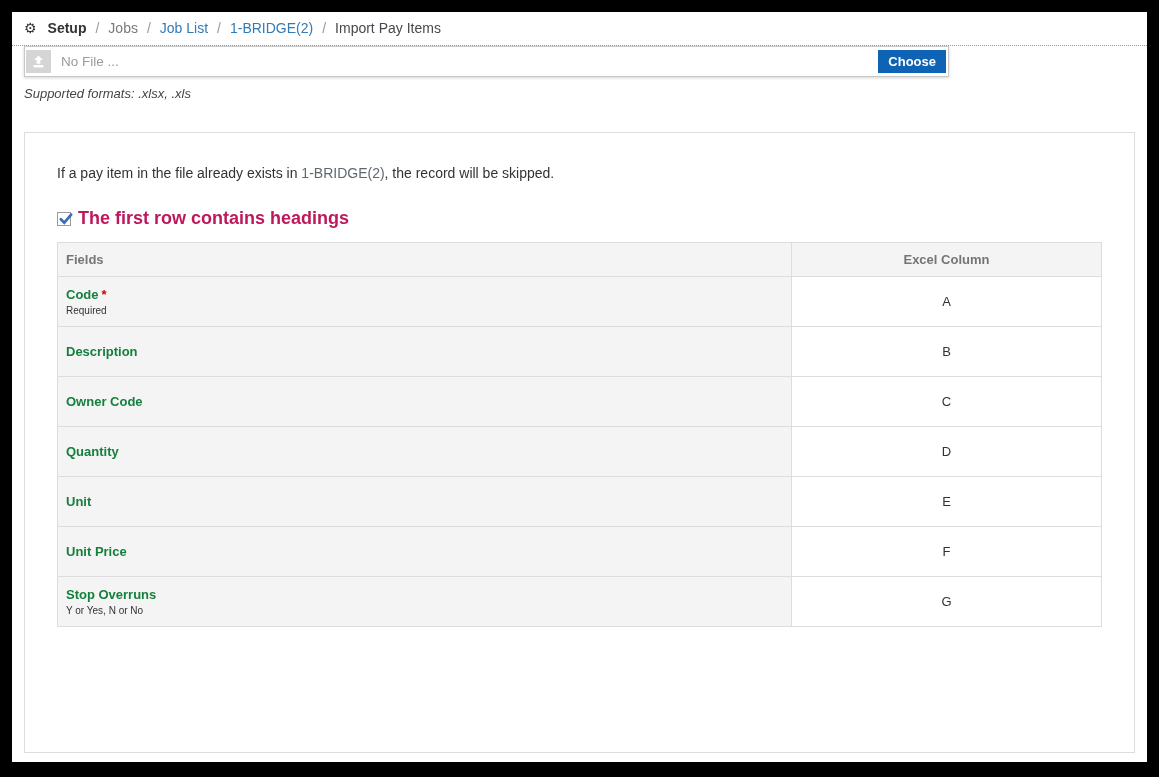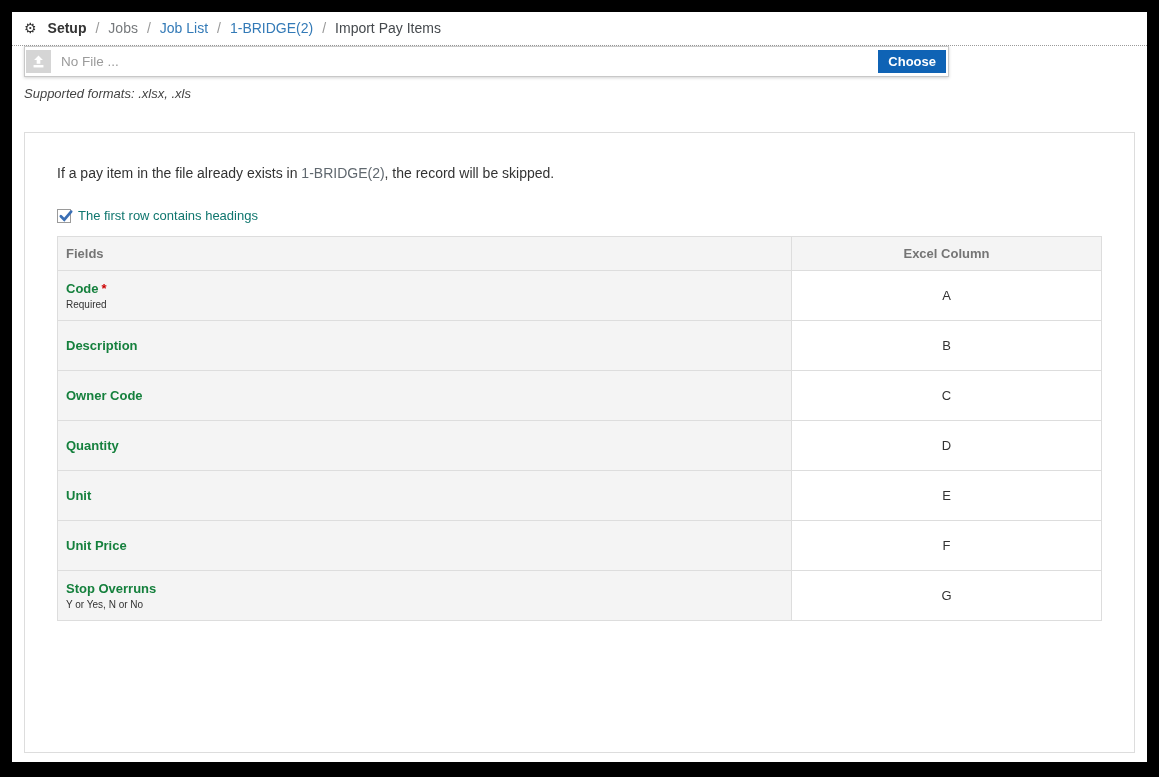--- a/index.html
+++ b/index.html
@@ -42,21 +42,21 @@
   .panel { margin-top: 31px; border: 1px solid #ddd; background: #fff;
            height: 621px; padding: 32px; }
   .info-text { font-size: 14px; color: #333; margin-bottom: 27px; }
   .info-job { color: #60686f; }
 
   .check-row { display: flex; align-items: center; gap: 7px; margin-bottom: 13px; }
   .checkbox { width: 14px; height: 14px; background: #fff; border: 1px solid #9a9a9a;
               position: relative; cursor: pointer; flex: 0 0 auto; }
   .checkbox svg { position: absolute; left: 0px; top: -2px; display: none; }
   .checkbox.checked svg { display: block; }
-  .check-label { font-size: 13px; color: #0f766e; cursor: pointer; }
+  .check-label { font-size: 18px; color: #be185d; cursor: pointer; font-weight: bold; }
 
   
   table.mapping { width: 100%; border-collapse: collapse; }
   .mapping th, .mapping td { border: 1px solid #ddd; font-size: 13px; }
   .mapping th { background: #f4f4f4; color: #757575; font-weight: bold;
                 height: 34px; padding: 8px; }
   .mapping th.h-fields { text-align: left; width: 70.3%; }
   .mapping th.h-column { text-align: center; width: 29.7%; }
   .mapping td { height: 50px; padding: 7px 8px; vertical-align: middle; }
   .mapping td.field-cell { background: #f4f4f4; }

